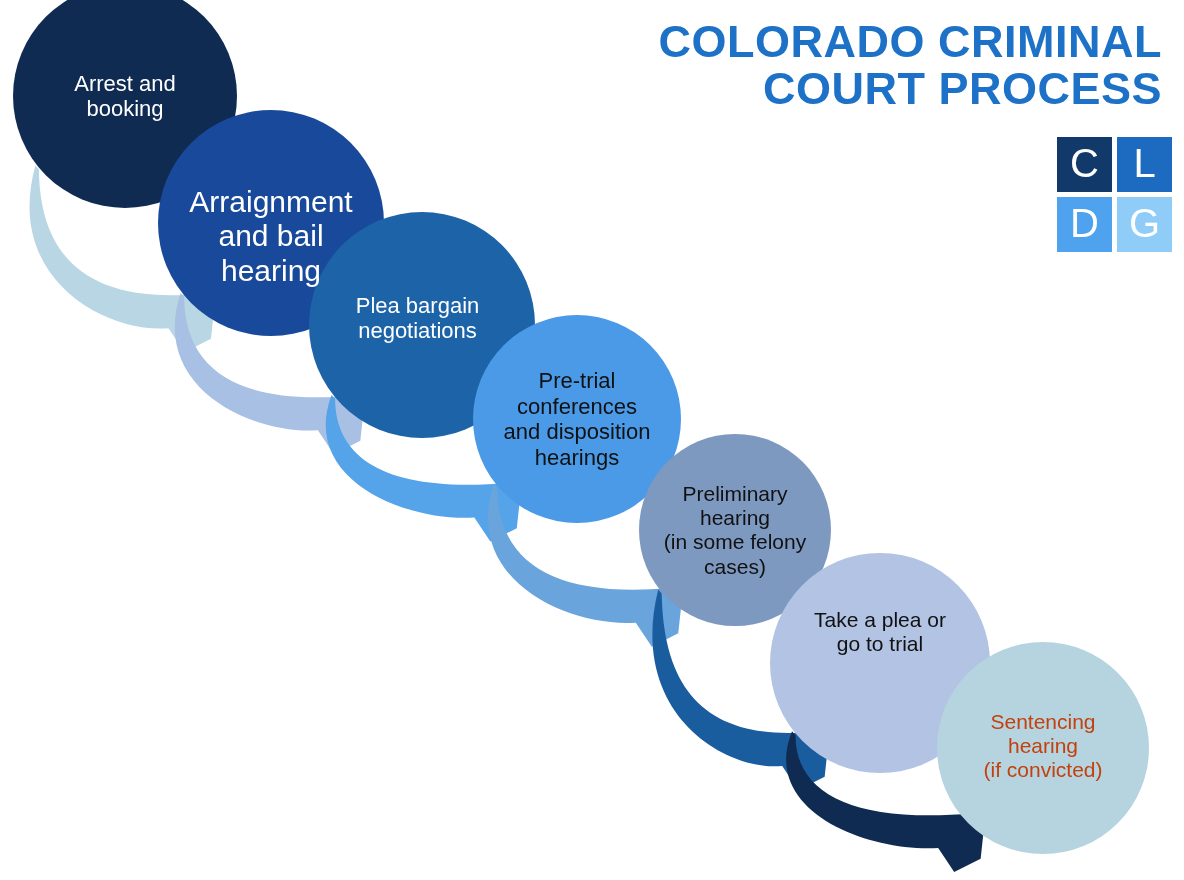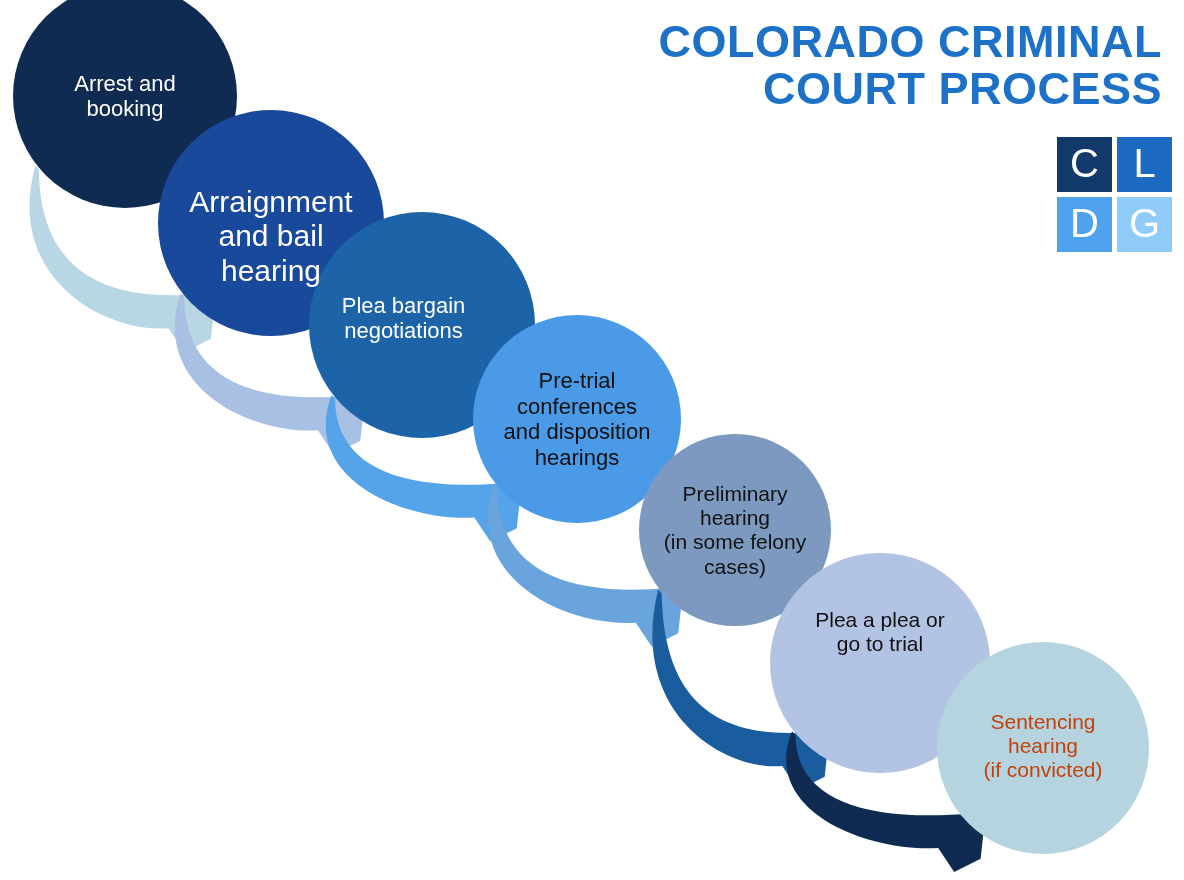--- a/index.html
+++ b/index.html
@@ -105,31 +105,31 @@
       </g>
   </svg>
 
   
   <div id="label-layer">
       <div class="node-label" style="width: 200px; left: 25px; font-size: 22px; color: rgb(255, 255, 255); top: 70.5px;">Arrest and
 booking</div>
       <div class="node-label" style="width: 200px; left: 171px; font-size: 30px; color: rgb(255, 255, 255); top: 184.5px;">Arraignment
 and bail
 hearing</div>
-      <div class="node-label" style="width: 215px; left: 296px; font-size: 22px; color: rgb(255, 255, 255); top: 292.5px;">Plea bargain
+      <div class="node-label" style="width: 215px; left: 310px; font-size: 22px; color: rgb(255, 255, 255); top: 292.5px;">Plea bargain
 negotiations</div>
       <div class="node-label" style="width: 225px; left: 464.5px; font-size: 22px; color: rgb(17, 17, 17); top: 368px;">Pre-trial
 conferences
 and disposition
 hearings</div>
       <div class="node-label" style="width: 215px; left: 627.5px; font-size: 21px; color: rgb(17, 17, 17); top: 481.5px;">Preliminary
 hearing
 (in some felony
 cases)</div>
-      <div class="node-label" style="width: 210px; left: 775px; font-size: 21px; color: rgb(17, 17, 17); top: 607.5px;">Plea a plea or
+      <div class="node-label" style="width: 210px; left: 775px; font-size: 21px; color: rgb(17, 17, 17); top: 607.5px;">Take a plea or
 go to trial</div>
       <div class="node-label" style="width: 215px; left: 935.5px; font-size: 21px; color: #c2410c; top: 709.5px;">Sentencing
 hearing
 (if convicted)</div>
     </div>
 
   
   <div class="title-block">
     <span class="title-line" style="color: rgb(29, 114, 200);">COLORADO CRIMINAL</span>
     <span class="title-line" style="color: rgb(29, 114, 200);">COURT PROCESS</span>

